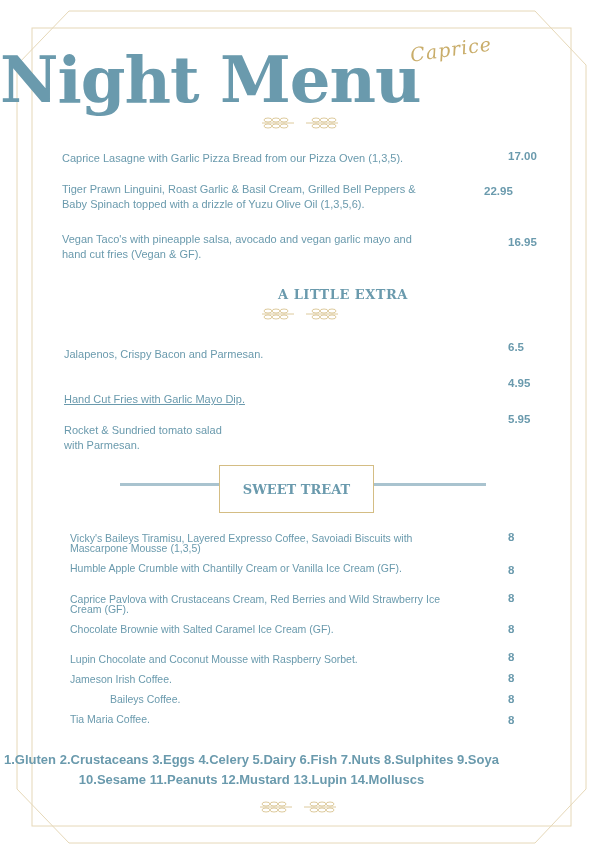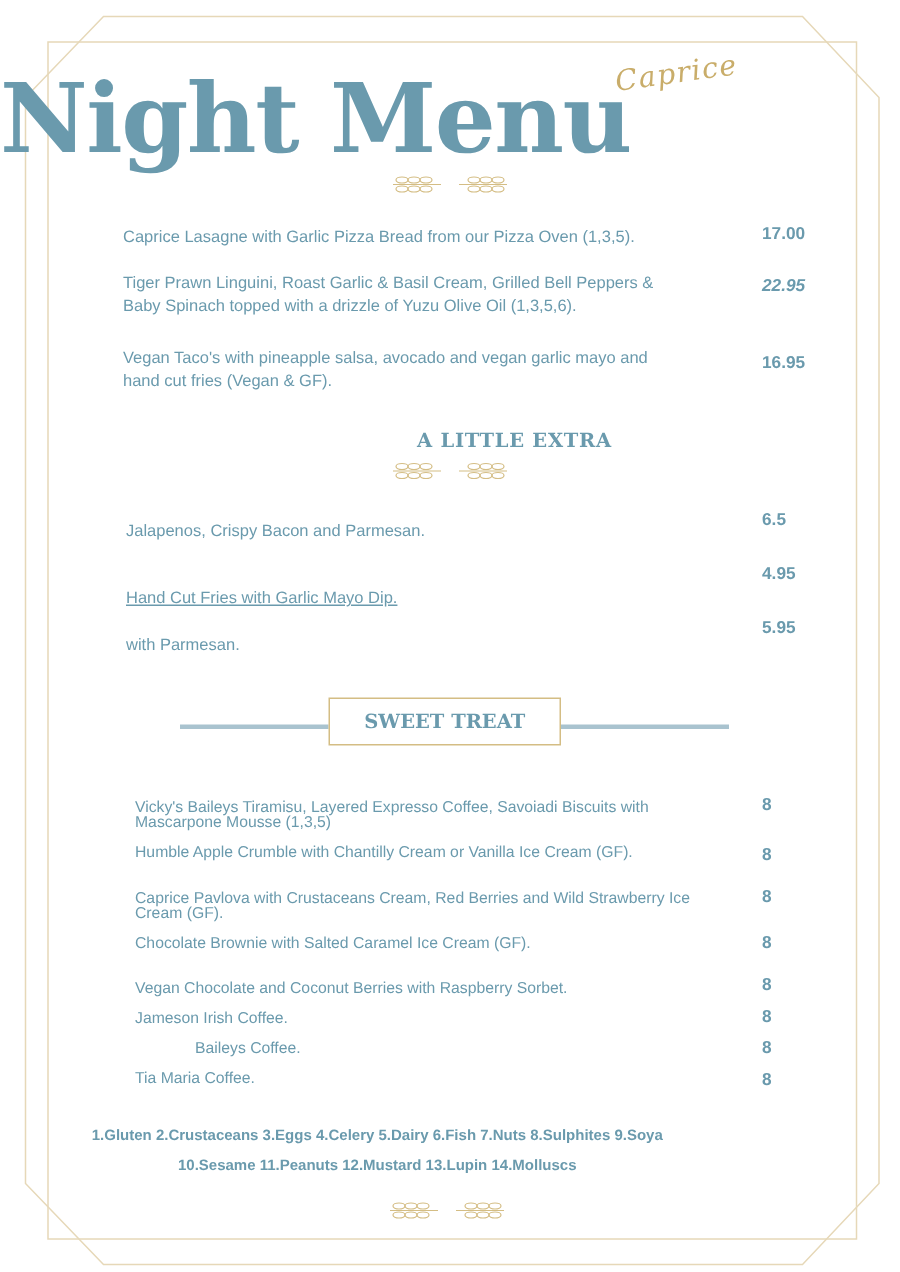--- a/index.html
+++ b/index.html
@@ -14,37 +14,37 @@
       position: absolute; left: 0; width: 556px; top: 40px; text-align: left;
       font-family: "DejaVu Serif", serif; font-weight: bold; font-size: 64px;
       letter-spacing: -1px; color: #6a9aad; line-height: 80px;
     }
     .script {
       position: absolute; left: 410px; top: 38px;
       font-family: "DejaVu Serif", serif; font-style: italic; font-size: 19px;
       color: #c9ad6a; transform: rotate(-8deg); letter-spacing: 1px;
     }
     .ornament { position: absolute; width: 84px; height: 18px; }
-    .item { position: absolute; font-size: 11px; line-height: 15px; color: #6a9aad; margin-left: 20px; }
+    .item { position: absolute; font-size: 11px; line-height: 15px; color: #6a9aad; }
     .price { position: absolute; font-size: 11.5px; font-weight: bold; color: #6a9aad; }
     .section-title {
       position: absolute; left: 0; width: 600px; text-align: center;
       font-family: "DejaVu Serif", serif; font-weight: bold; font-size: 13px;
       color: #6a9aad; letter-spacing: 0.5px; margin-left: 43px;
     }
     .sweet-line { position: absolute; top: 483px; height: 3px; background: #a9c3cf; }
     .sweet-box {
-      position: absolute; left: 219px; top: 465px; width: 155px; height: 32px;
+      position: absolute; left: 219px; top: 465px; width: 155px; height: 48px;
       border: 1.5px solid #d4bd84; box-sizing: border-box; background: #fff;
       display: flex; align-items: center; justify-content: center;
       font-family: "DejaVu Serif", serif; font-weight: bold; font-size: 13px; color: #6a9aad;
     }
     .allergen {
       position: absolute; left: 0; width: 503px; text-align: center;
-      font-size: 10px; font-weight: bold; color: #6a9aad;
+      font-size: 13px; font-weight: bold; color: #6a9aad;
     }
     .sweet { font-size: 10.5px; line-height: 10px; }
   </style>
 </head>
 <body>
 
 <svg class="frame-svg" viewBox="0 0 600 848">
   <rect x="32" y="28" width="539" height="798" fill="none" stroke="#e6d8b8" stroke-width="1"></rect>
   <polygon points="69,11 535,11 586,65 586,789 535,843 69,843 17,789 17,65" fill="none" stroke="#e6d8b8" stroke-width="1"></polygon>
 </svg>
@@ -71,21 +71,21 @@
   </g>
 </svg>
 
 <div class="item" style="left:62px; top:151px;">Caprice Lasagne with Garlic Pizza Bread from our Pizza Oven (1,3,5).</div>
 <div class="price" style="left:508px; top:150px;">17.00</div>
 
 <div class="item" style="left:62px; top:182px;">
   <div>Tiger Prawn Linguini, Roast Garlic &amp; Basil Cream, Grilled Bell Peppers &amp;</div>
   <div>Baby Spinach topped with a drizzle of Yuzu Olive Oil (1,3,5,6).</div>
 </div>
-<div class="price" style="left:508px; top:185px;font-style:italic;">22.95</div>
+<div class="price" style="left:484px; top:185px;">22.95</div>
 
 <div class="item" style="left:62px; top:232px;">
   <div>Vegan Taco's with pineapple salsa, avocado and vegan garlic mayo and</div>
   <div>hand cut fries (Vegan &amp; GF).</div>
 </div>
 <div class="price" style="left:508px; top:236px;">16.95</div>
 
 <div class="section-title" style="top:287px;">A LITTLE EXTRA</div>
 <svg class="ornament" style="left:258px; top:305px;" viewBox="0 0 84 18">
   <g fill="none" stroke="#d4bd84" stroke-width="0.8">
@@ -108,20 +108,21 @@
 
 <div class="item" style="left:64px; top:347px;">
   <div>Jalapenos, Crispy Bacon and Parmesan.</div>
 </div>
 <div class="price" style="left:508px; top:341px;">6.5</div>
 
 <div class="item" style="left:64px; top:392px;text-decoration:underline;">Hand Cut Fries with Garlic Mayo Dip.</div>
 <div class="price" style="left:508px; top:377px;">4.95</div>
 
 <div class="item" style="left:64px; top:423px;">
+  <div>Rocket &amp; Sundried tomato salad</div>
   <div>with Parmesan.</div>
 </div>
 <div class="price" style="left:508px; top:413px;">5.95</div>
 
 <div class="sweet-line" style="left:120px; width:100px;"></div>
 <div class="sweet-line" style="left:373px; width:113px;"></div>
 <div class="sweet-box">SWEET TREAT</div>
 
 <div class="item sweet" style="left:70px; top:533px;">
   <div>Vicky's Baileys Tiramisu, Layered Expresso Coffee, Savoiadi Biscuits with</div>
@@ -134,21 +135,21 @@
 
 <div class="item sweet" style="left:70px; top:594px;">
   <div>Caprice Pavlova with Crustaceans Cream, Red Berries and Wild Strawberry Ice</div>
   <div>Cream (GF).</div>
 </div>
 <div class="price" style="left:508px; top:592px;">8</div>
 
 <div class="item sweet" style="left:70px; top:624px;">Chocolate Brownie with Salted Caramel Ice Cream (GF).</div>
 <div class="price" style="left:508px; top:623px;">8</div>
 
-<div class="item sweet" style="left:70px; top:654px;">Vegan Chocolate and Coconut Berries with Raspberry Sorbet.</div>
+<div class="item sweet" style="left:70px; top:654px;">Lupin Chocolate and Coconut Mousse with Raspberry Sorbet.</div>
 <div class="price" style="left:508px; top:651px;">8</div>
 
 <div class="item sweet" style="left:70px; top:674px;">Jameson Irish Coffee.</div>
 <div class="price" style="left:508px; top:672px;">8</div>
 
 <div class="item sweet" style="left:70px; top:694px;padding-left:40px;">Baileys Coffee.</div>
 <div class="price" style="left:508px; top:693px;">8</div>
 
 <div class="item sweet" style="left:70px; top:714px;">Tia Maria Coffee.</div>
 <div class="price" style="left:508px; top:714px;">8</div>

